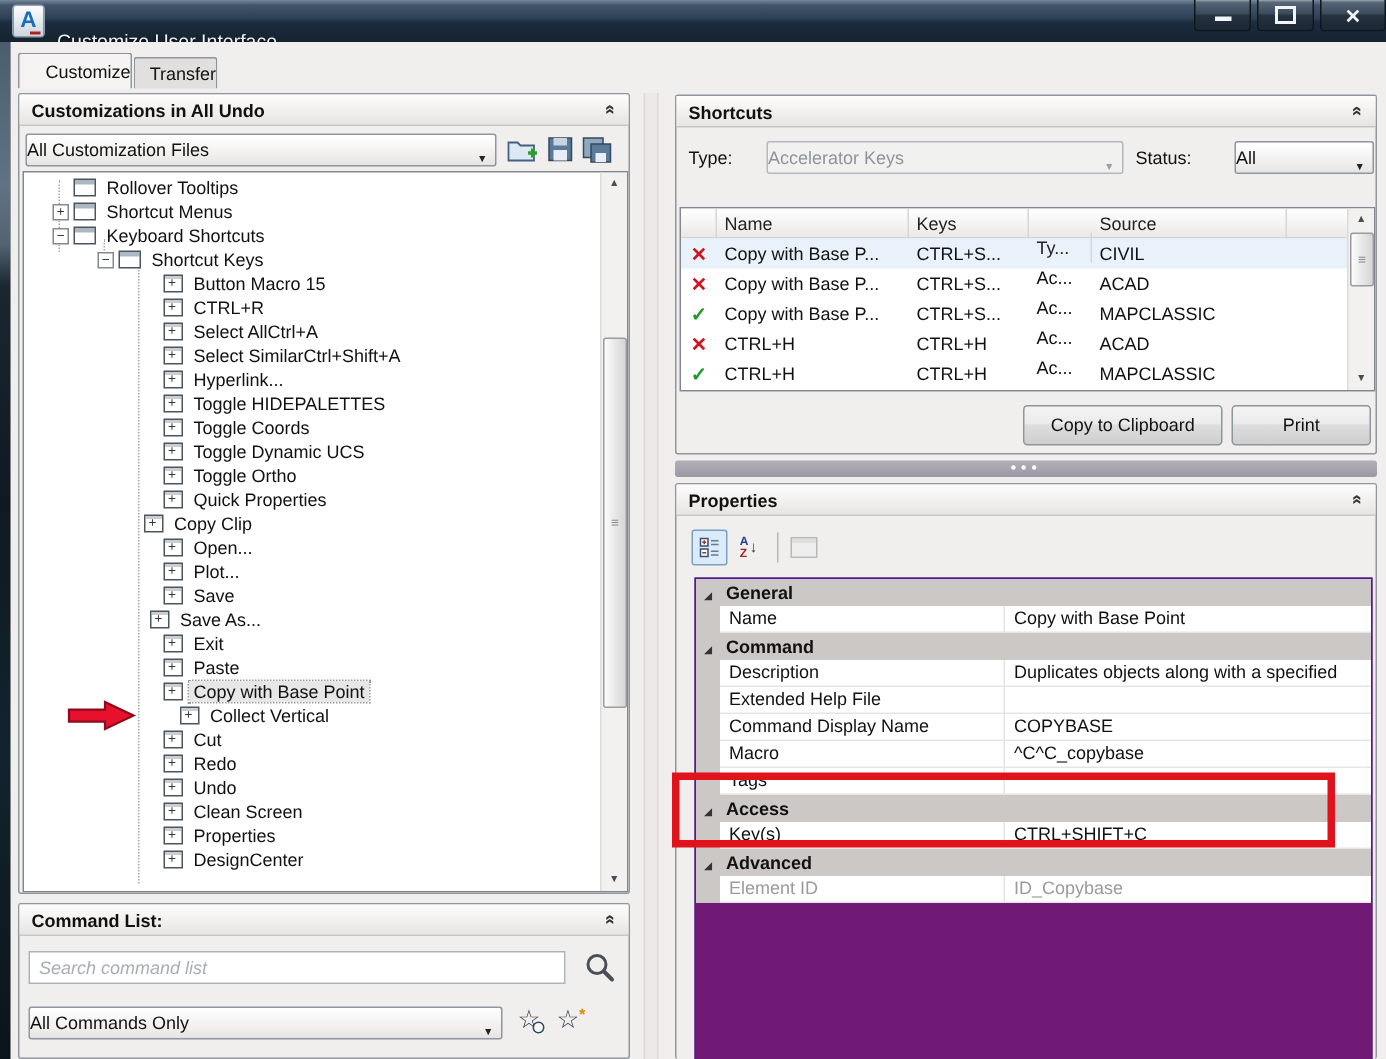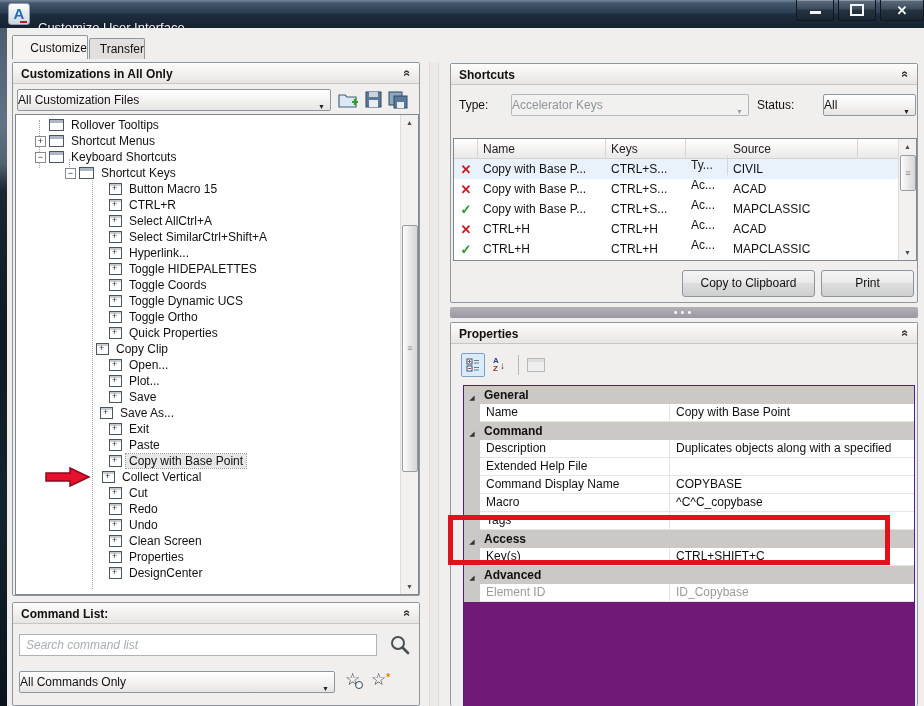--- a/index.html
+++ b/index.html
@@ -190,21 +190,21 @@
   </div>
 
   <div id="left-frame"></div>
   <div id="dialog"></div>
 
   <div id="tab-customize" class="tab">Customize</div>
   <div id="tab-transfer" class="tab">Transfer</div>
 
   <div id="panel-custom" class="panel">
     <div class="panel-header">
-      <span>Customizations in All Only</span>
+      <span>Customizations in All Undo</span>
       <span class="chevrons">«</span>
     </div>
     <div id="file-dropdown" class="dropdown">
       <span>All Customization Files</span>
       <span class="dd-arrow">▼</span>
     </div>
     <div class="mini-icon" id="icon-load">
       <svg width="22" height="20" viewBox="0 0 22 20">
         <path d="M2 5 h6 l2 2 h9 v10 h-17 z" fill="#dce9f4" stroke="#44617d" stroke-width="1.2"></path>
         <path d="M15 12 h6 M18 9 v6" stroke="#2aa02a" stroke-width="2.2"></path>
@@ -333,21 +333,21 @@
           <div class="tree-row" style="padding-left: 79px;">
     <span class="expand" style="visibility: hidden;"></span>
     <span class="ticon leaf"></span>
     <span class="tlabel">Paste</span>
   </div>
           <div class="tree-row" style="padding-left: 79px;">
     <span class="expand" style="visibility: hidden;"></span>
     <span class="ticon leaf"></span>
     <span class="tlabel sel">Copy with Base Point</span>
   </div>
-          <div class="tree-row" style="padding-left: 72px;">
+          <div class="tree-row" style="padding-left: 90px;">
     <span class="expand" style="visibility: hidden;"></span>
     <span class="ticon leaf"></span>
     <span class="tlabel">Collect Vertical</span>
   </div>
           <div class="tree-row" style="padding-left: 79px;">
     <span class="expand" style="visibility: hidden;"></span>
     <span class="ticon leaf"></span>
     <span class="tlabel">Cut</span>
   </div>
           <div class="tree-row" style="padding-left: 79px;">

